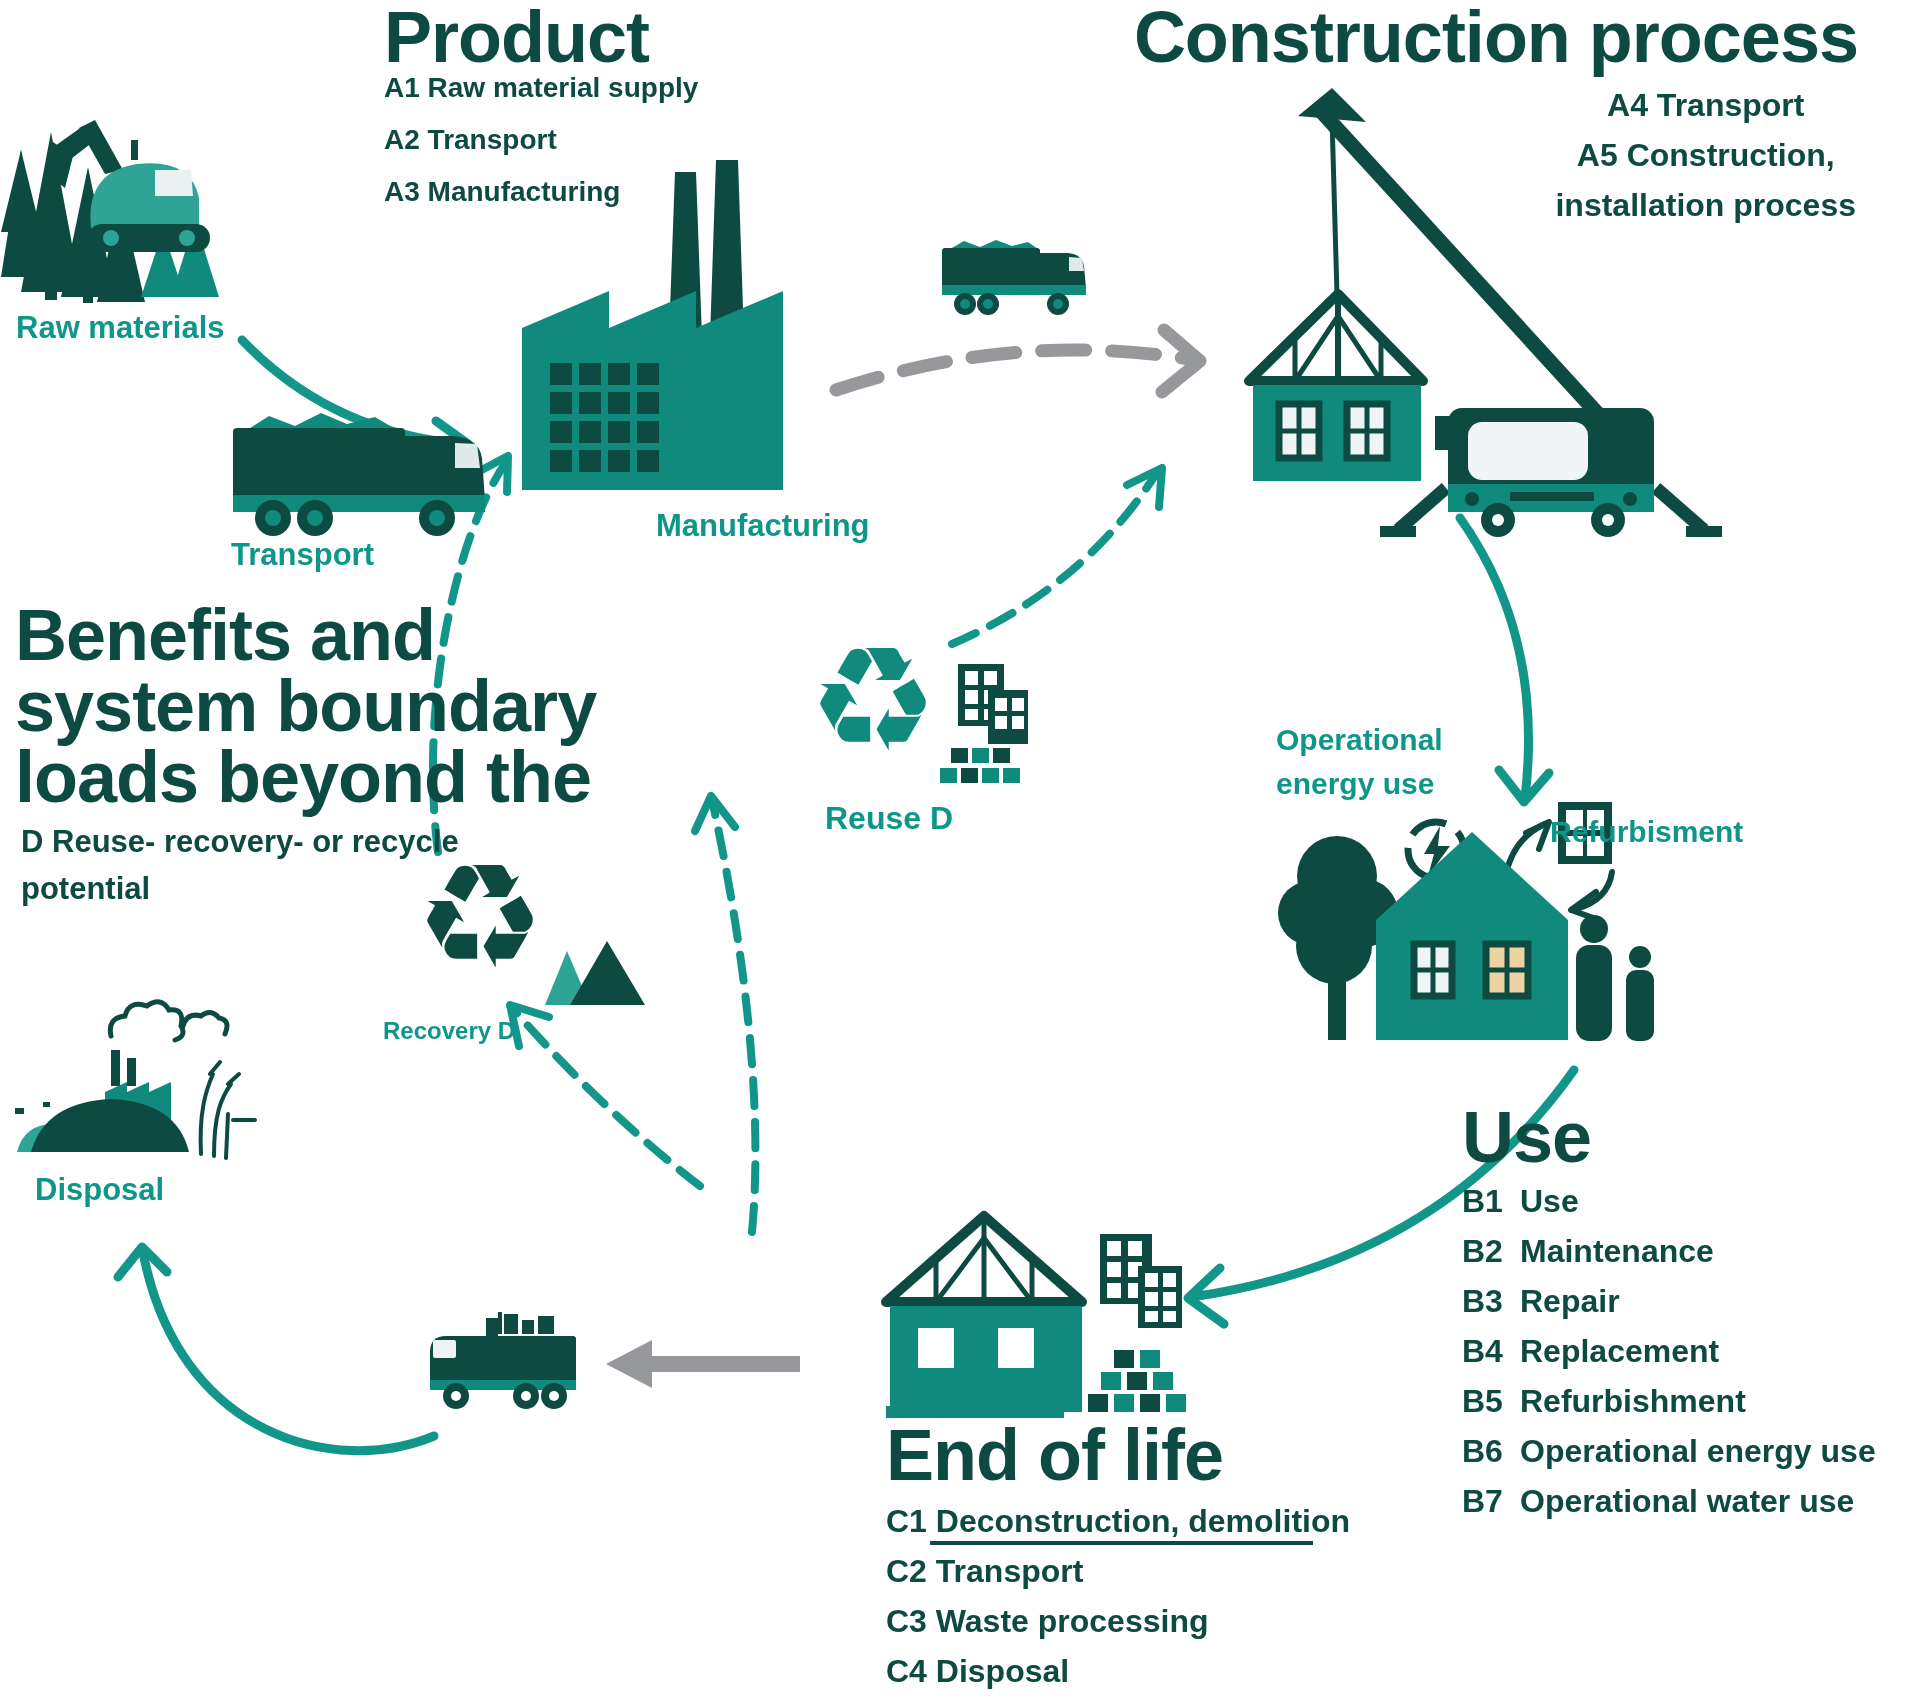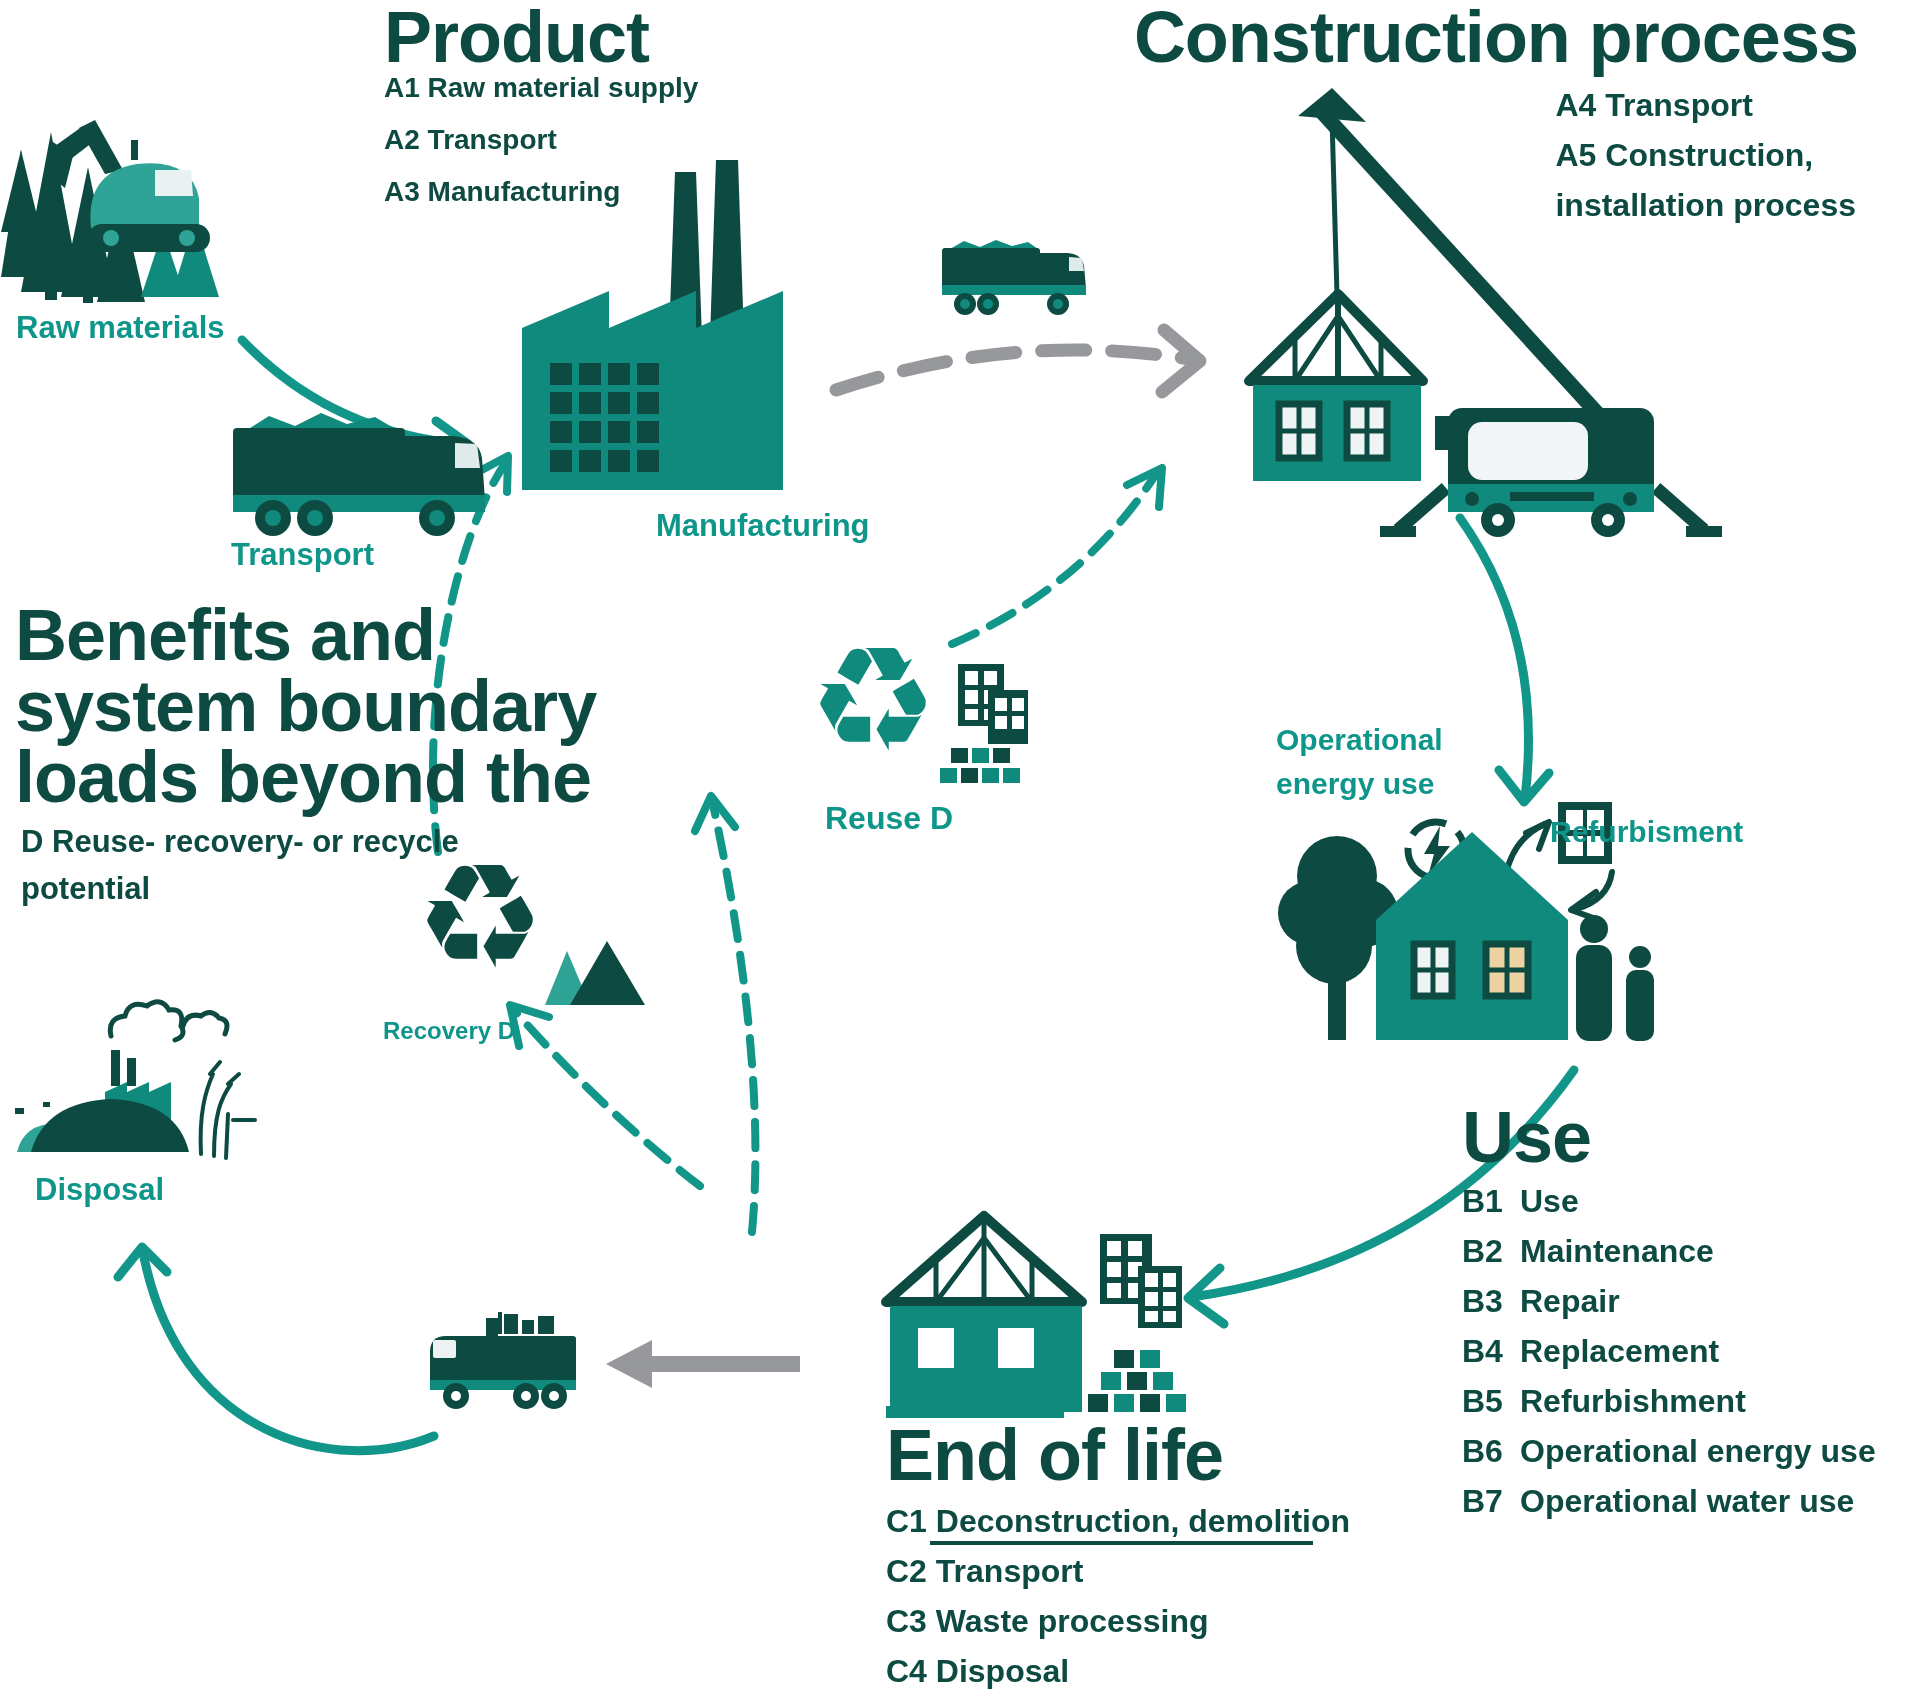--- a/index.html
+++ b/index.html
@@ -4,21 +4,21 @@
 <style>
   html,body{margin:0;padding:0;background:#fff;}
   #canvas{position:relative;width:1911px;height:1701px;background:#fff;overflow:hidden;
           font-family:"Liberation Sans",sans-serif;font-weight:bold;}
   .abs{position:absolute;}
   .title{font-size:72px;color:#0d4a42;letter-spacing:-1px;line-height:1.05;}
   .items{font-size:28px;color:#0d4a42;line-height:52px;white-space:nowrap;}
   .items50{font-size:32px;color:#0d4a42;line-height:50px;white-space:nowrap;}
   .lbl{font-size:31px;color:#0f968a;white-space:nowrap;}
   .sub{font-size:31px;color:#0d4a42;line-height:47px;white-space:nowrap;}
-  .r{text-align:left;}
+  .r{text-align:center;}
   .code{display:inline-block;width:58px;}
   .recycle{line-height:1;font-weight:normal;}
   svg{display:block;overflow:visible;}
 </style>
 </head>
 <body>
 
 <div id="canvas">
 
   <svg class="abs" style="left:0;top:0;z-index:1;" width="1911" height="1701" viewBox="0 0 1911 1701">

